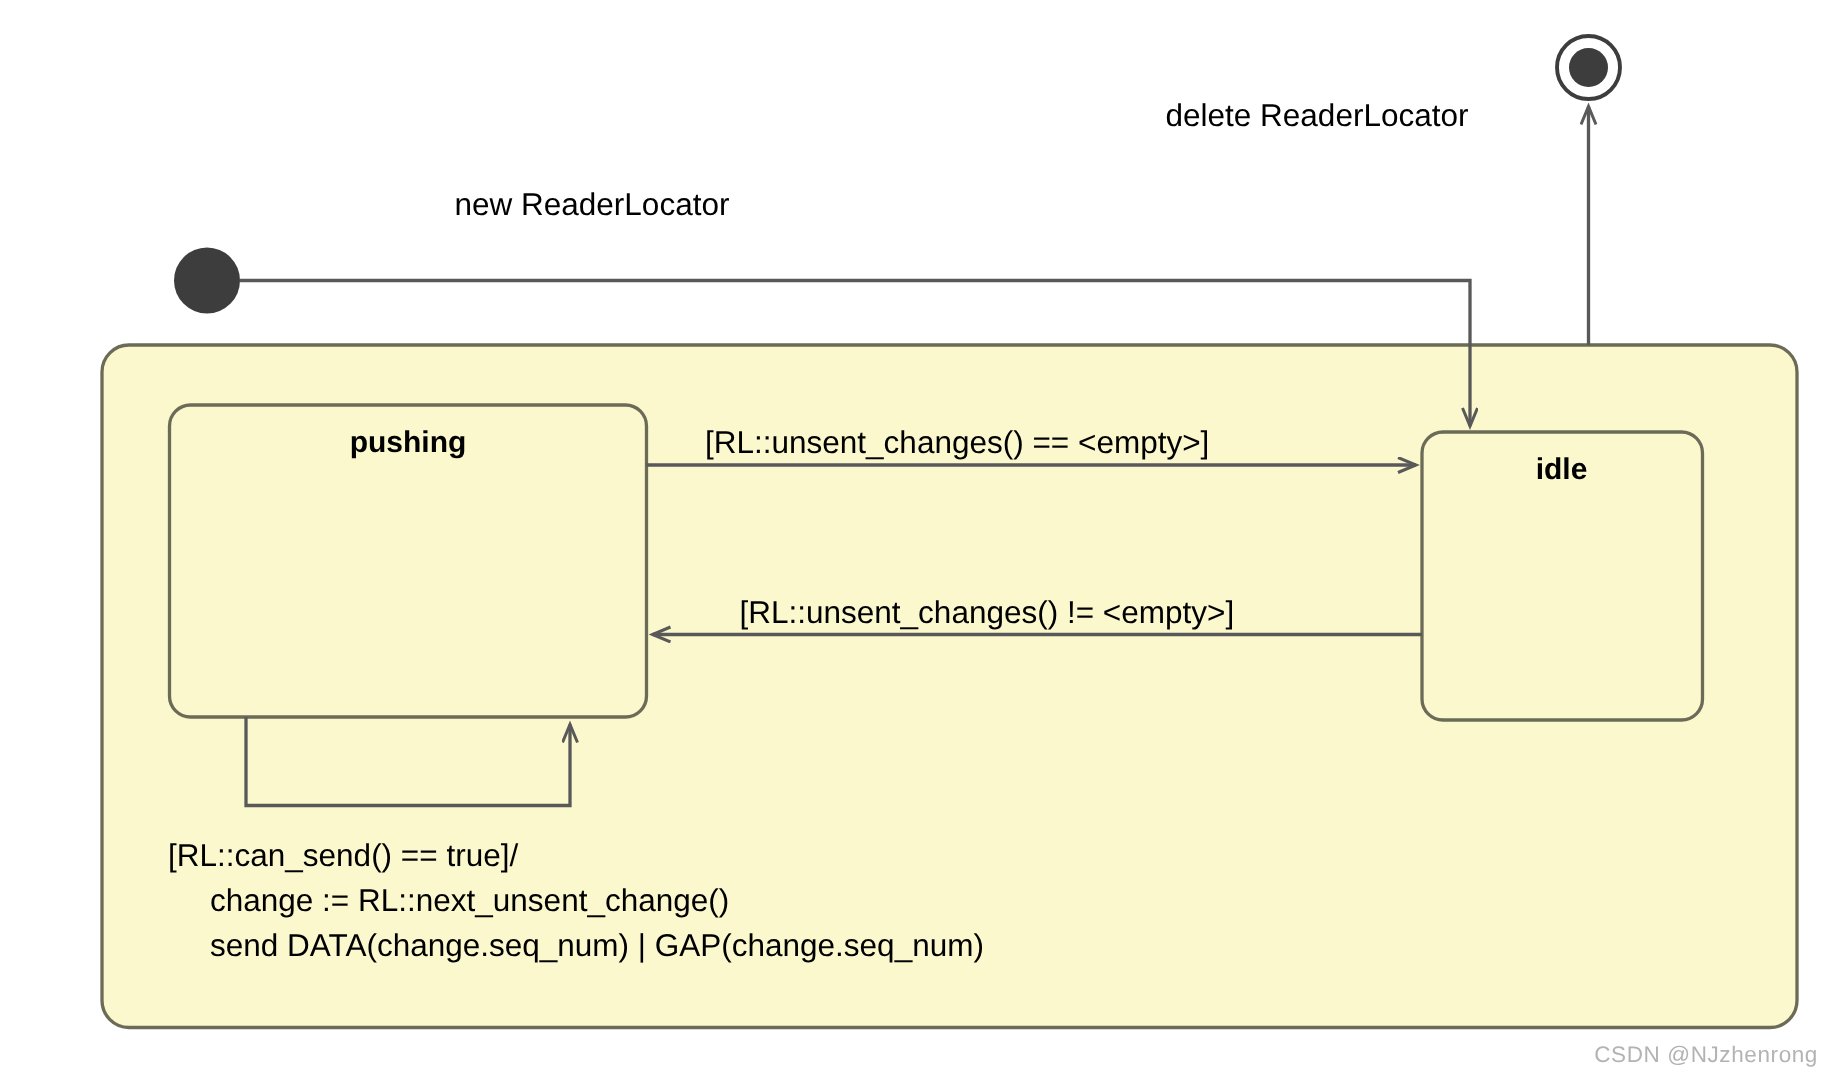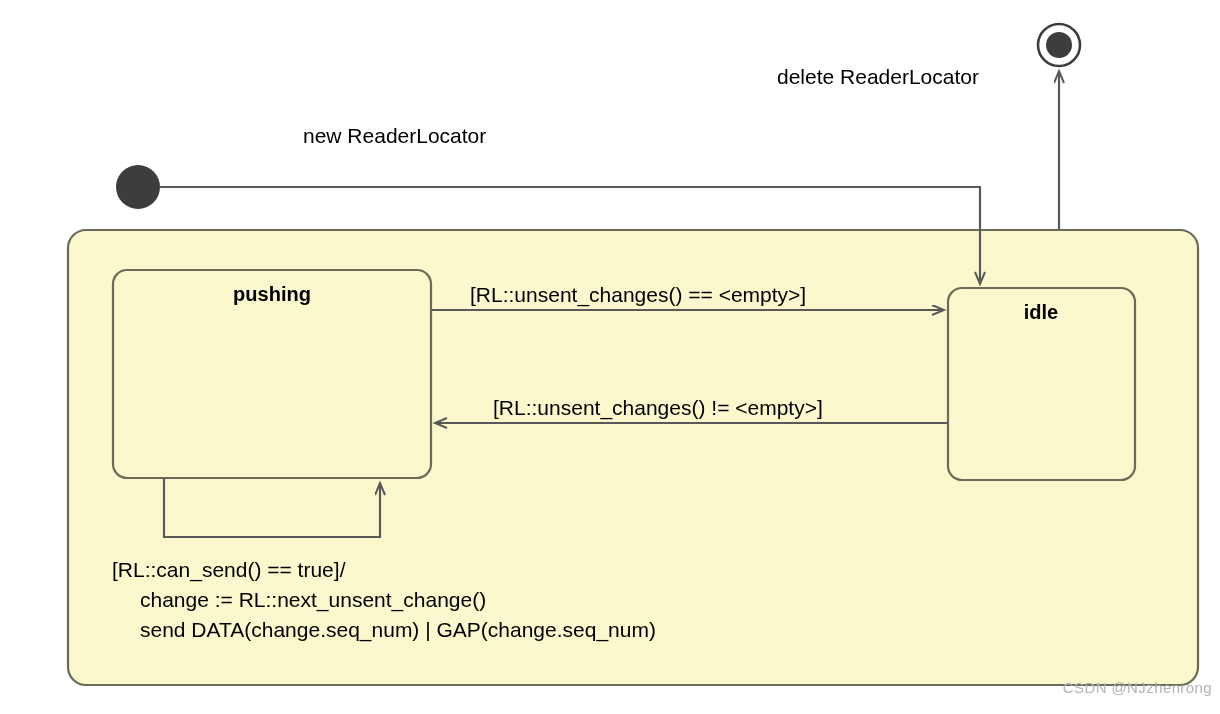--- a/index.html
+++ b/index.html
@@ -35,21 +35,21 @@
   .lbl-state-name {
     font-size: 20px;
     font-weight: bold;
   }
   .lbl-action {
     font-size: 21px;
   }
   .watermark {
     position: absolute;
     right: 8px;
-    bottom: 18px;
+    bottom: 2px;
     font-family: "Liberation Sans", sans-serif;
     font-size: 15px;
     color: #b3b3b3;
     letter-spacing: 0.4px;
     white-space: nowrap;
   }
 </style>
 </head>
 <body>
 

